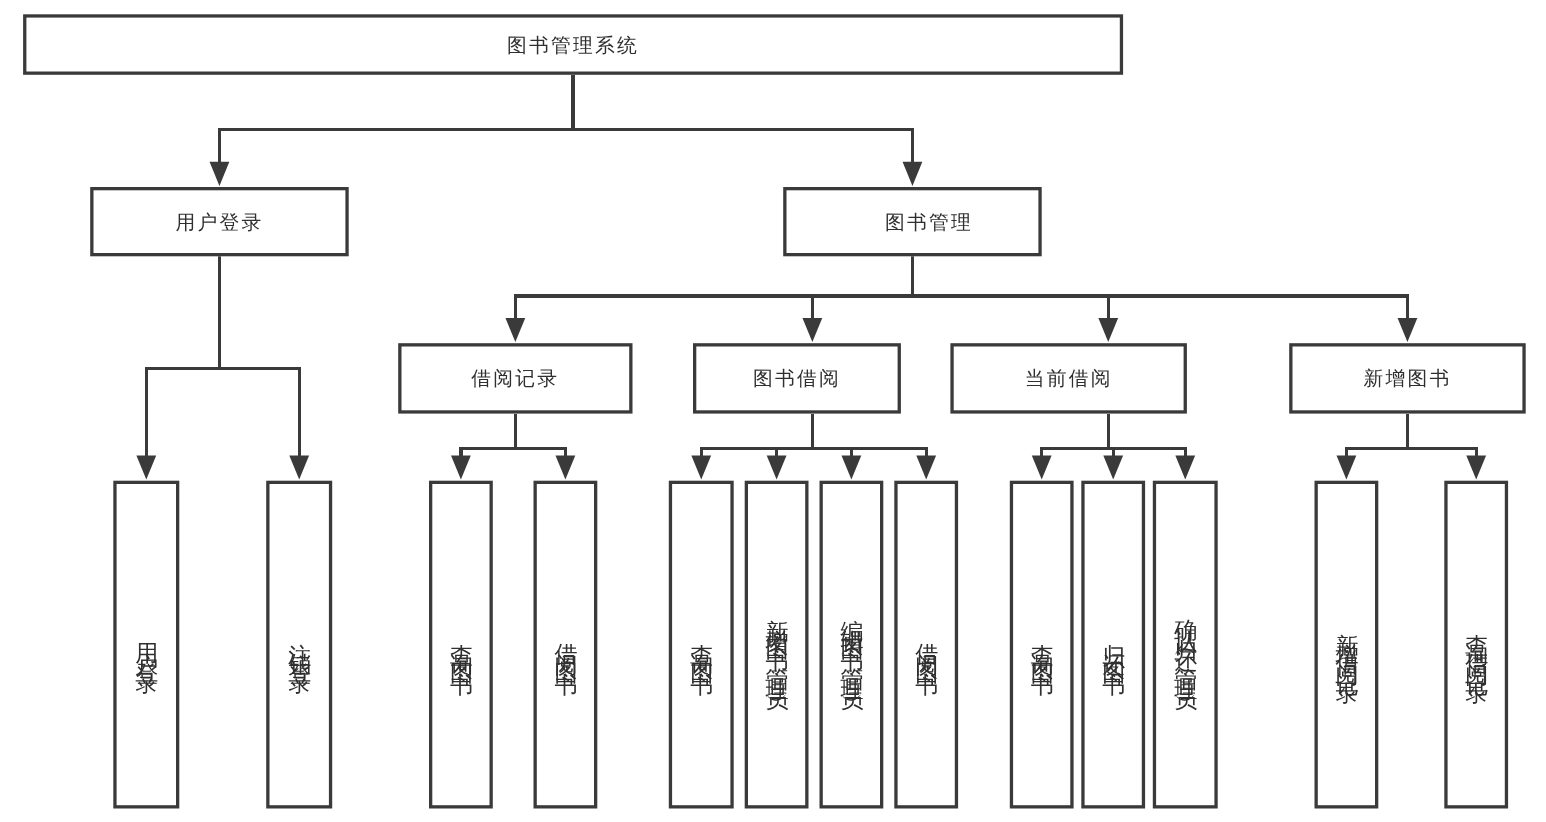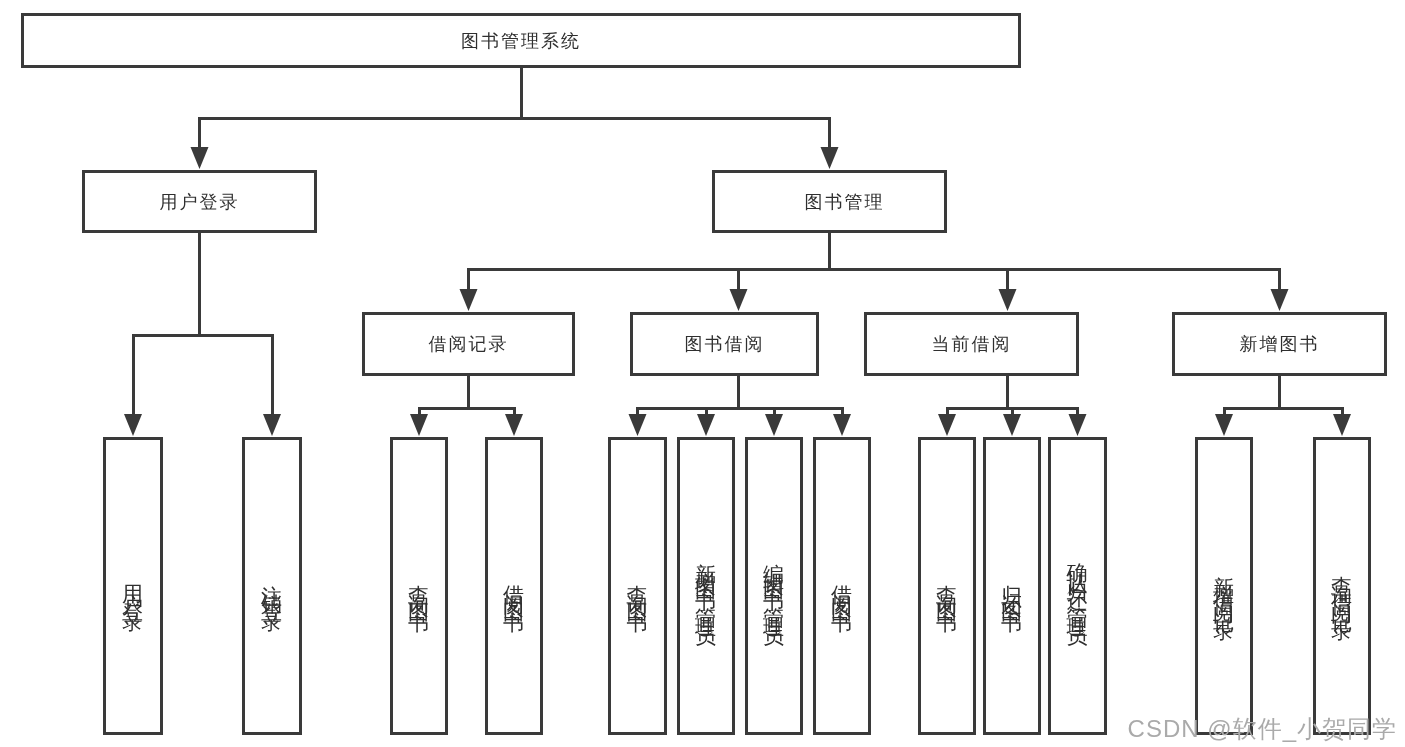--- a/index.html
+++ b/index.html
@@ -161,14 +161,13 @@
       <div class="node v" style="left: 1048px; top: 437px; width: 59px; height: 298px;">
         <span class="lbl">确认归还（管理员）</span>
       </div>
       <div class="node v" style="left: 1195px; top: 437px; width: 58px; height: 298px;">
         <span class="lbl">新增借阅记录</span>
       </div>
       <div class="node v" style="left: 1313px; top: 437px; width: 58px; height: 298px;">
         <span class="lbl">查询借阅记录</span>
       </div>
     </div>
-  <div class="watermark">CSDN @软件_小贺同学</div>
 </div>
 
 </body></html>

